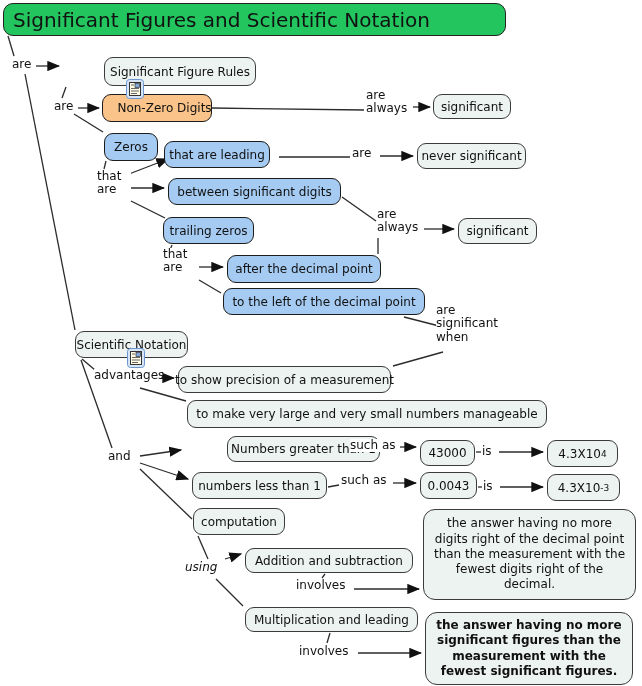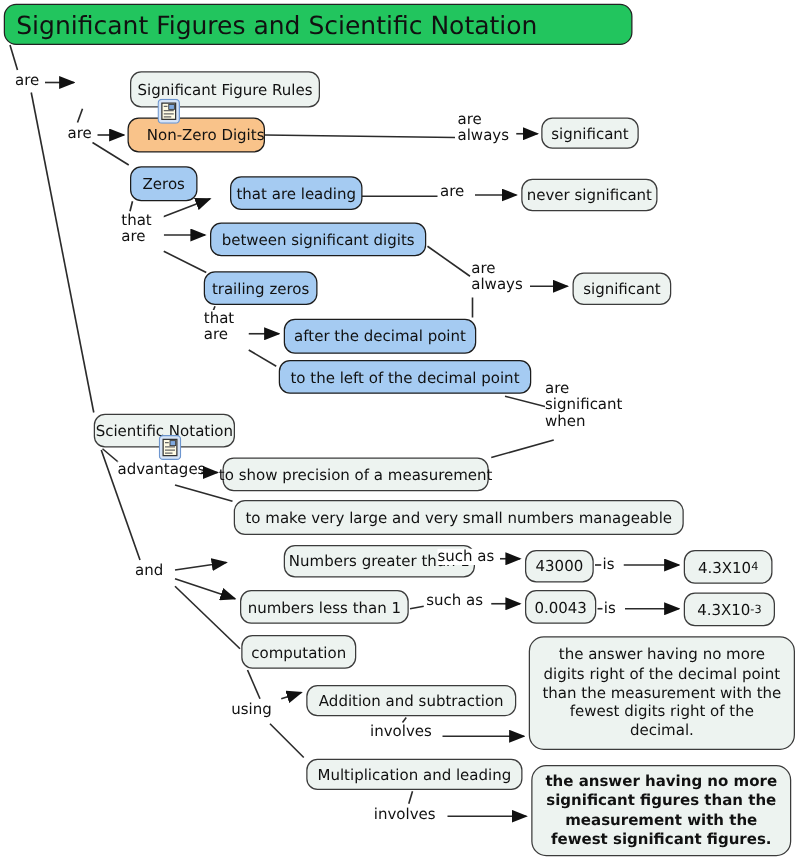--- a/index.html
+++ b/index.html
@@ -78,21 +78,21 @@
       <line x1="358" y1="653" x2="421" y2="653" marker-end="url(#ah)"></line>
     </g>
   </svg>
 
   <div class="title">Significant Figures and Scientific Notation</div>
 
   <div class="node" style="left:64px;top:57px;width:152px;height:29px;margin-left:40px;">Significant Figure Rules</div>
   <div class="node orange" style="left:102px;top:94px;width:110px;height:28px;">Non-Zero Digits</div>
   <div class="node" style="left:433px;top:94px;width:78px;height:25px;">significant</div>
   <div class="node blue" style="left:104px;top:133px;width:54px;height:28px;">Zeros</div>
-  <div class="node blue" style="left:184px;top:141px;width:106px;height:27px;">that are leading</div>
+  <div class="node blue" style="left:164px;top:141px;width:106px;height:27px;">that are leading</div>
   <div class="node" style="left:417px;top:143px;width:109px;height:26px;">never significant</div>
   <div class="node blue" style="left:163px;top:217px;width:91px;height:27px;">trailing zeros</div>
   <div class="node blue" style="left:168px;top:178px;width:173px;height:27px;">between significant digits</div>
   <div class="node" style="left:458px;top:218px;width:79px;height:26px;">significant</div>
   <div class="node blue" style="left:227px;top:255px;width:154px;height:28px;">after the decimal point</div>
   <div class="node blue" style="left:223px;top:288px;width:202px;height:27px;">to the left of the decimal point</div>
   <div class="node" style="left:75px;top:331px;width:113px;height:27px;">Scientific Notation</div>
   <div class="node" style="left:187px;top:400px;width:360px;height:28px;">to make very large and very small numbers manageable</div>
   <div class="node" style="left:178px;top:366px;width:213px;height:27px;">to show precision of a measurement</div>
   <div class="node" style="left:185px;top:436px;width:153px;height:26px;margin-left:42px;">Numbers greater than 1</div>
@@ -126,21 +126,21 @@
 are</div>
   <div class="elabel" style="left:436px;top:304px;width:74px;">are
 significant
 when</div>
   <div class="elabel" style="left:94px;top:369px;width:66px;">advantages</div>
   <div class="elabel" style="left:108px;top:450px;width:30px;">and</div>
   <div class="elabel" style="left:350px;top:439px;width:48px;">such as</div>
   <div class="elabel" style="left:482px;top:445px;width:16px;">is</div>
   <div class="elabel" style="left:341px;top:474px;width:50px;">such as</div>
   <div class="elabel" style="left:483px;top:480px;width:16px;">is</div>
-  <div class="elabel" style="left:185px;top:561px;width:38px;">using</div>
+  <div class="elabel" style="left:185px;top:561px;width:38px;font-style:italic;">using</div>
   <div class="elabel" style="left:296px;top:579px;width:56px;">involves</div>
   <div class="elabel" style="left:299px;top:645px;width:56px;">involves</div>
 
   <svg class="res-icon" style="left:126px;top:79px;" viewBox="0 0 18 20" xmlns="http://www.w3.org/2000/svg">
     <rect x="0.5" y="0.5" width="17" height="19" rx="3" fill="#d6e4f7" stroke="#6d96cf"></rect>
     <rect x="3.5" y="3.5" width="11" height="13" fill="#fffbe4" stroke="#333" stroke-width="1"></rect>
     <rect x="9" y="4.5" width="4.5" height="4" fill="#7fa9e0" stroke="#333" stroke-width="0.7"></rect>
     <line x1="5" y1="6" x2="8" y2="6" stroke="#666" stroke-width="1"></line>
     <line x1="5" y1="9.5" x2="13" y2="9.5" stroke="#666" stroke-width="1"></line>
     <line x1="5" y1="12" x2="13" y2="12" stroke="#666" stroke-width="1"></line>

